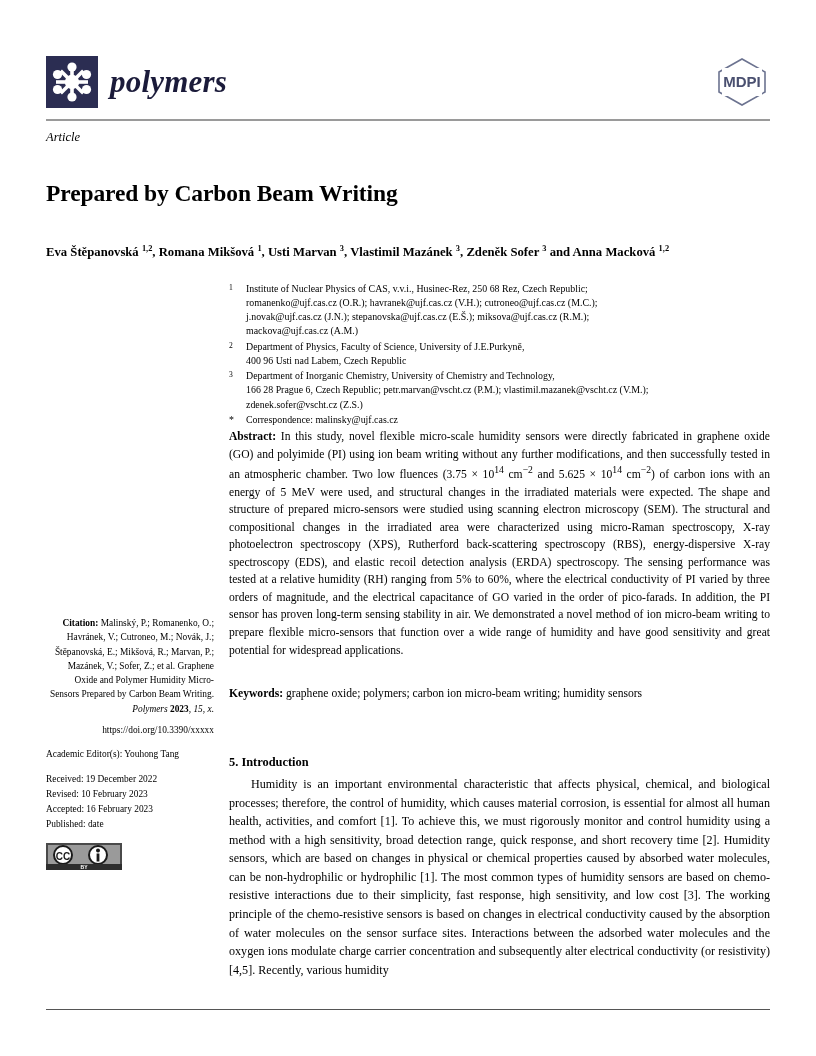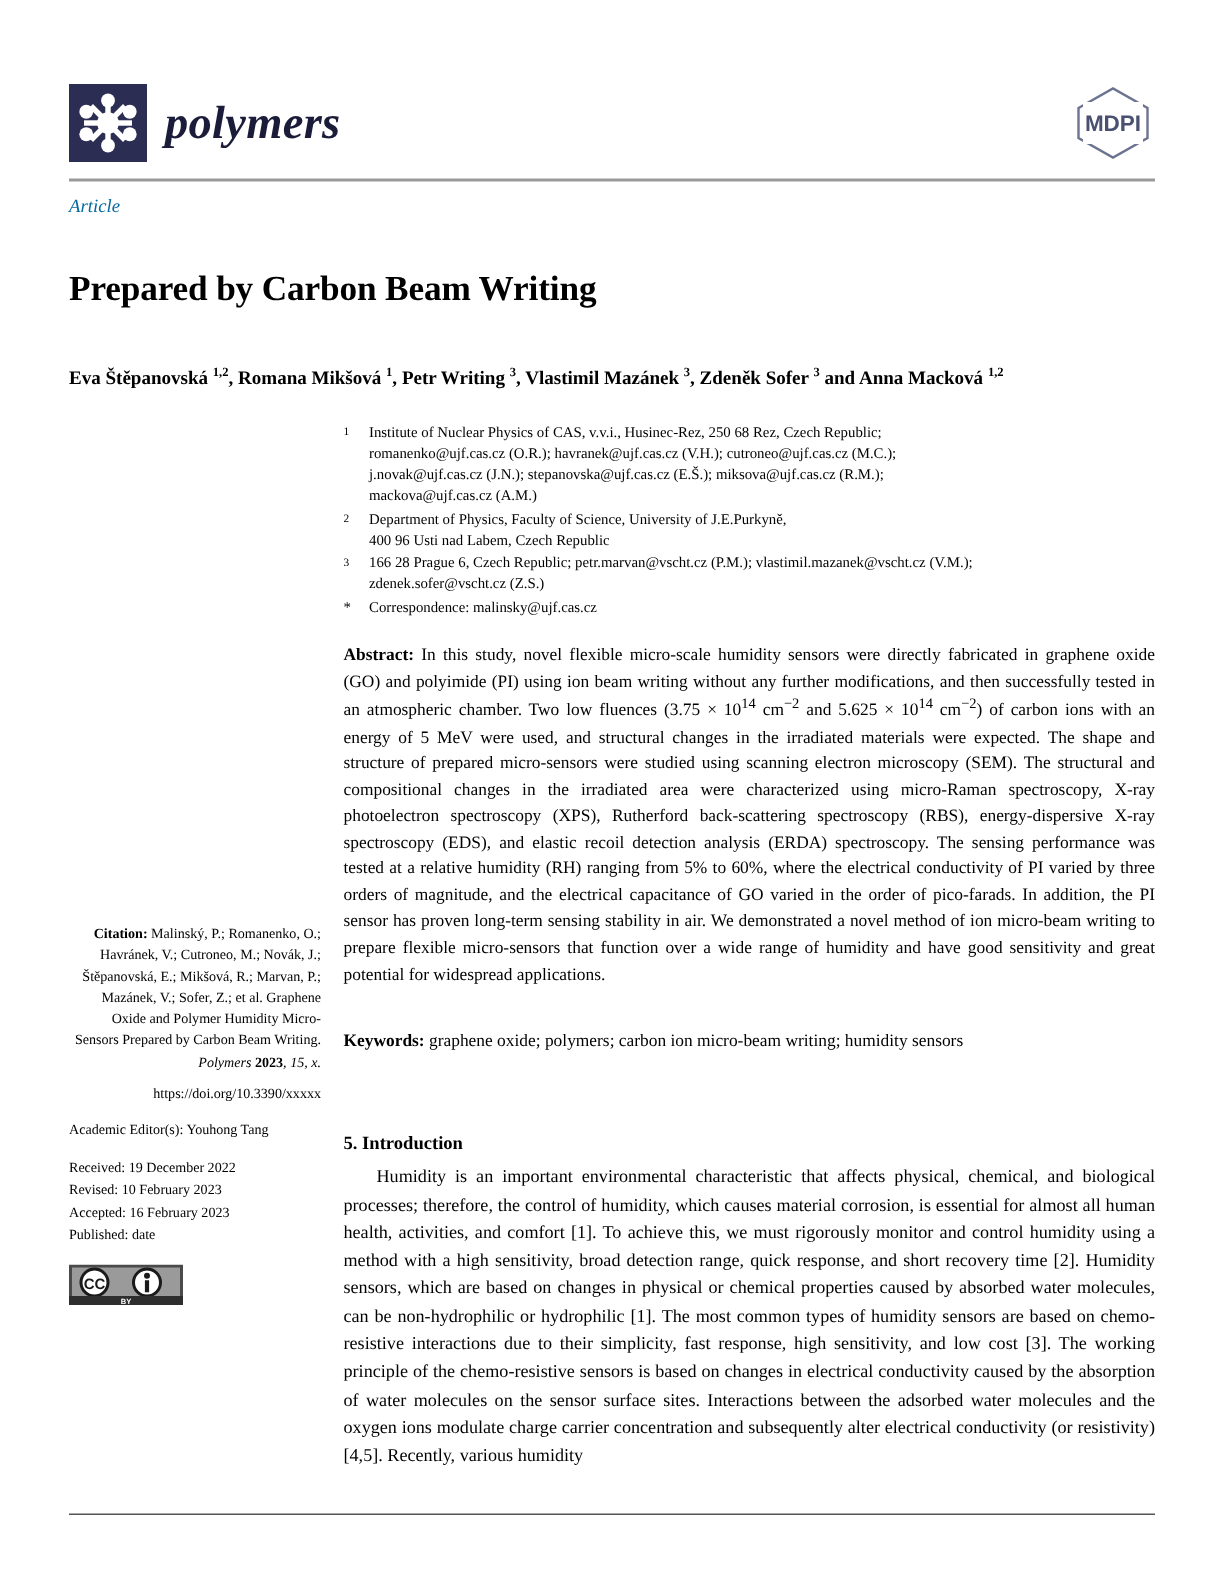--- a/index.html
+++ b/index.html
@@ -69,21 +69,21 @@
     height: 2px;
     background: #9a9a9a;
   }
 
   
   .article-type {
     position: absolute;
     left: 46px; top: 130px;
     font-style: italic;
     font-size: 12.5px;
-    color: #0369a1;
+    color: #000000;
   }
   .title {
     position: absolute;
     left: 46px; top: 148px;
     width: 724px;
     font-size: 23.5px;
     font-weight: bold;
     line-height: 1.28;
     letter-spacing: -0.1px;
   }
@@ -248,21 +248,21 @@
   <div class="header-rule"></div>
 
   <div class="article-type">Article</div>
   <div class="title">
     <br>
     <span>Prepared by Carbon Beam Writing</span>
   </div>
 
   <div class="authors">
     <br>
-    <span id="author-line-2"><span>Eva Štěpanovská </span><sup>1,2</sup>, <span>Romana Mikšová </span><sup>1</sup>, <span>Petr Writing </span><sup>3</sup>, <span>Vlastimil Mazánek </span><sup>3</sup>, <span>Zdeněk Sofer </span><sup>3</sup> and <span>Anna Macková </span><sup>1,2</sup></span>
+    <span id="author-line-2"><span>Eva Štěpanovská </span><sup>1,2</sup>, <span>Romana Mikšová </span><sup>1</sup>, <span>Usti Marvan </span><sup>3</sup>, <span>Vlastimil Mazánek </span><sup>3</sup>, <span>Zdeněk Sofer </span><sup>3</sup> and <span>Anna Macková </span><sup>1,2</sup></span>
   </div>
 
   <div class="affiliations" id="affiliations">
       <div class="aff-row">
         <div class="aff-num">1</div>
         <div class="aff-body">
           <span class="aff-line">Institute of Nuclear Physics of CAS, v.v.i., Husinec-Rez, 250 68 Rez, Czech Republic;</span>
           <span class="aff-line">romanenko@ujf.cas.cz (O.R.); havranek@ujf.cas.cz (V.H.); cutroneo@ujf.cas.cz (M.C.);</span>
           <span class="aff-line">j.novak@ujf.cas.cz (J.N.); stepanovska@ujf.cas.cz (E.Š.); miksova@ujf.cas.cz (R.M.);</span>
           <span class="aff-line">mackova@ujf.cas.cz (A.M.)</span>
@@ -271,20 +271,21 @@
       <div class="aff-row">
         <div class="aff-num">2</div>
         <div class="aff-body">
           <span class="aff-line">Department of Physics, Faculty of Science, University of J.E.Purkyně,</span>
           <span class="aff-line">400 96 Usti nad Labem, Czech Republic</span>
         </div>
       </div>
       <div class="aff-row">
         <div class="aff-num">3</div>
         <div class="aff-body">
+          <span class="aff-line">Department of Inorganic Chemistry, University of Chemistry and Technology,</span>
           <span class="aff-line">166 28 Prague 6, Czech Republic; petr.marvan@vscht.cz (P.M.); vlastimil.mazanek@vscht.cz (V.M.);</span>
           <span class="aff-line">zdenek.sofer@vscht.cz (Z.S.)</span>
         </div>
       </div>
       <div class="aff-row">
         <div class="aff-num star">*</div>
         <div class="aff-body">
           <span class="aff-line">Correspondence: malinsky@ujf.cas.cz</span>
         </div>
       </div>

